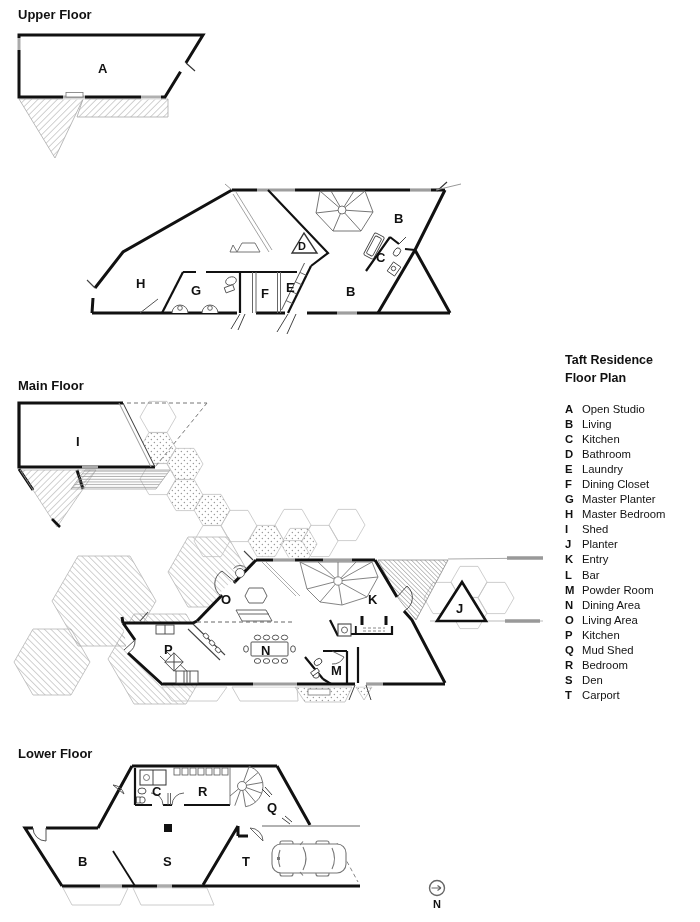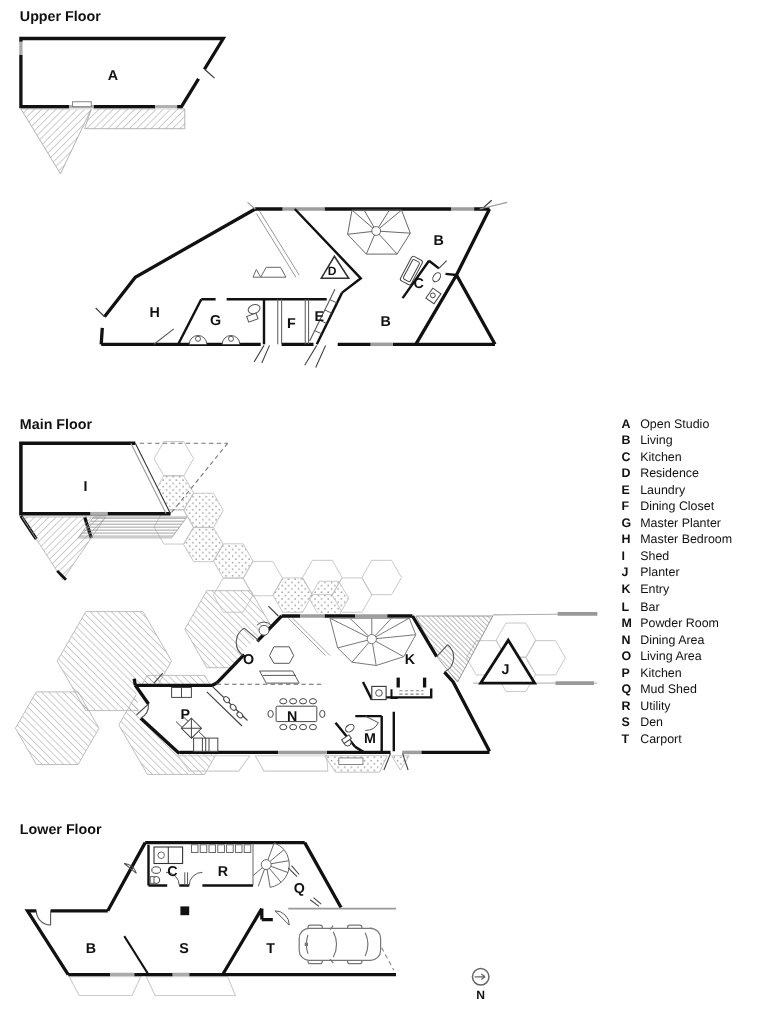--- a/index.html
+++ b/index.html
@@ -5,21 +5,21 @@
   html,body{margin:0;padding:0;background:#ffffff;}
   body{width:700px;height:922px;position:relative;font-family:"Liberation Sans",sans-serif;-webkit-font-smoothing:antialiased;}
   #sheet{position:absolute;left:0;top:0;}
   svg text{fill:#111;}
   .floor-title{font-size:13px;font-weight:bold;}
   .room-label{font-size:13px;font-weight:bold;}
   .room-label.small{font-size:11px;}
   .compass-label{font-size:11px;font-weight:bold;text-anchor:middle;}
   .legend{position:absolute;left:565px;top:351px;width:135px;color:#111;}
   .legend-title{font-size:12.5px;font-weight:bold;line-height:18px;}
-  .legend-items{margin-top:28px;}
+  .legend-items{margin-top:15px;}
   .legend-row{font-size:11.3px;line-height:15.05px;white-space:nowrap;}
   .legend-row .k{display:inline-block;width:17px;font-weight:bold;}
 </style>
 </head>
 <body>
 
 <svg id="sheet" width="700" height="922" viewBox="0 0 700 922">
   <defs>
     <pattern id="hatchA" width="4.6" height="4.6" patternUnits="userSpaceOnUse" patternTransform="rotate(45)">
       <line x1="0" y1="0" x2="0" y2="4.6" stroke="#9a9a9a" stroke-width="0.9"></line>
@@ -379,35 +379,39 @@
   </g>
 
   <g>
     <circle cx="437" cy="888" r="7.5" fill="none" stroke="#666666" stroke-width="1.4"></circle>
     <path d="M431.5,888 H441 M441,888 L437.5,885.5 M441,888 L437.5,890.5" stroke="#666666" stroke-width="1.2" fill="none"></path>
     <text class="compass-label" x="437" y="908">N</text>
   </g>
 </svg>
 
 <div class="legend">
+  <div class="legend-title">
+    <div>Taft Residence</div>
+    <div>Floor Plan</div>
+  </div>
   <div class="legend-items">
       <div class="legend-row"><span class="k">A</span><span>Open Studio</span></div>
       <div class="legend-row"><span class="k">B</span><span>Living</span></div>
       <div class="legend-row"><span class="k">C</span><span>Kitchen</span></div>
-      <div class="legend-row"><span class="k">D</span><span>Residence</span></div>
+      <div class="legend-row"><span class="k">D</span><span>Bathroom</span></div>
       <div class="legend-row"><span class="k">E</span><span>Laundry</span></div>
       <div class="legend-row"><span class="k">F</span><span>Dining Closet</span></div>
       <div class="legend-row"><span class="k">G</span><span>Master Planter</span></div>
       <div class="legend-row"><span class="k">H</span><span>Master Bedroom</span></div>
       <div class="legend-row"><span class="k">I</span><span>Shed</span></div>
       <div class="legend-row"><span class="k">J</span><span>Planter</span></div>
       <div class="legend-row"><span class="k">K</span><span>Entry</span></div>
       <div class="legend-row"><span class="k">L</span><span>Bar</span></div>
       <div class="legend-row"><span class="k">M</span><span>Powder Room</span></div>
       <div class="legend-row"><span class="k">N</span><span>Dining Area</span></div>
       <div class="legend-row"><span class="k">O</span><span>Living Area</span></div>
       <div class="legend-row"><span class="k">P</span><span>Kitchen</span></div>
       <div class="legend-row"><span class="k">Q</span><span>Mud Shed</span></div>
-      <div class="legend-row"><span class="k">R</span><span>Utility</span></div>
+      <div class="legend-row"><span class="k">R</span><span>Bedroom</span></div>
       <div class="legend-row"><span class="k">S</span><span>Den</span></div>
       <div class="legend-row"><span class="k">T</span><span>Carport</span></div>
     </div>
 </div>
 
 </body></html>

